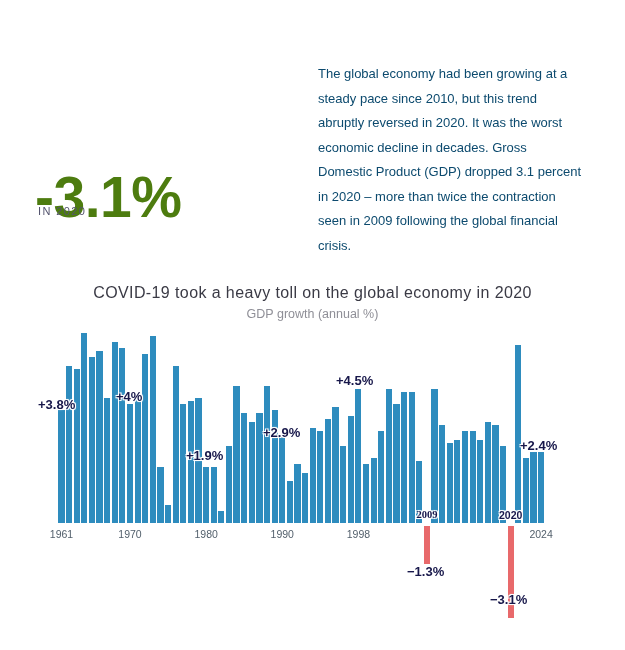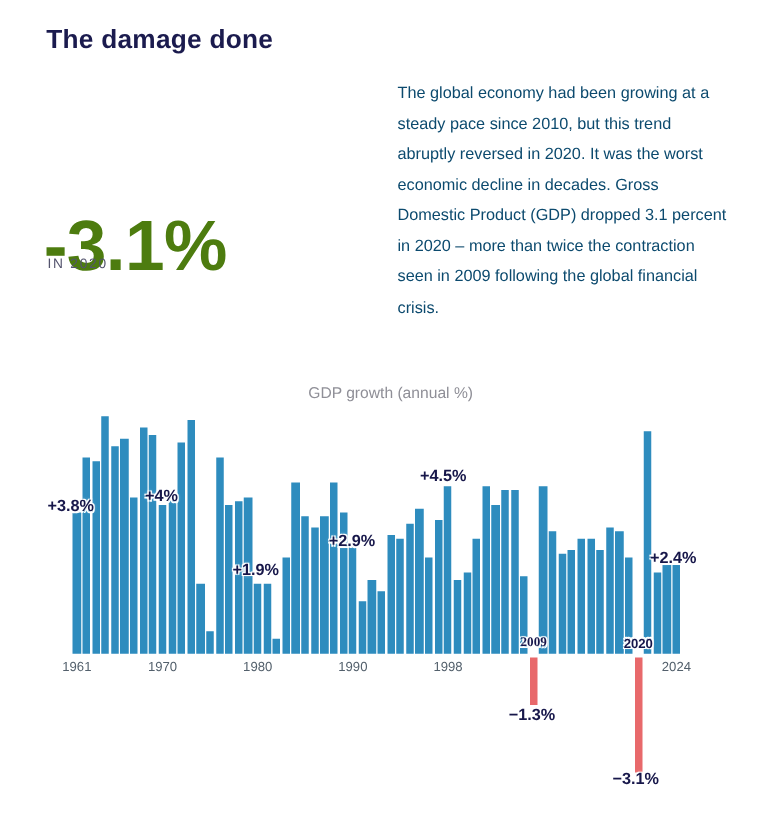--- a/index.html
+++ b/index.html
@@ -48,27 +48,27 @@
   .ann{
     position:absolute;font-size:13px;font-weight:700;color:#17174a;white-space:nowrap;z-index:4;
     text-shadow:-1px -1px 0 #fff,1px -1px 0 #fff,-1px 1px 0 #fff,1px 1px 0 #fff,0 0 3px #fff;
     text-align:right;
   }
 </style>
 </head>
 <body>
 
 <div class="page">
-  <h1 class="page-title">The damage done</h1>
 
   <div class="stat-value">-3.1%</div>
   <div class="stat-caption">IN 2020</div>
 
   <p class="lede">The global economy had been growing at a steady pace since 2010, but this trend abruptly reversed in 2020. It was the worst economic decline in decades. Gross Domestic Product (GDP) dropped 3.1 percent in 2020 – more than twice the contraction seen in 2009 following the global financial crisis.</p>
 
+  <div class="chart-title">COVID-19 took a heavy toll on the global economy in 2020</div>
   <div class="chart-subtitle">GDP growth (annual %)</div>
 
   <div class="chart" id="chart">
       <div class="bar" style="left: 58.4px; width: 6.2px; height: 112.86px; top: 410.14px; background: rgb(46, 140, 190);"></div>
       <div class="bar" style="left: 66.013px; width: 6.2px; height: 157.41px; top: 365.59px; background: rgb(46, 140, 190);"></div>
       <div class="bar" style="left: 73.626px; width: 6.2px; height: 154.44px; top: 368.56px; background: rgb(46, 140, 190);"></div>
       <div class="bar" style="left: 81.239px; width: 6.2px; height: 190.08px; top: 332.92px; background: rgb(46, 140, 190);"></div>
       <div class="bar" style="left: 88.852px; width: 6.2px; height: 166.32px; top: 356.68px; background: rgb(46, 140, 190);"></div>
       <div class="bar" style="left: 96.465px; width: 6.2px; height: 172.26px; top: 350.74px; background: rgb(46, 140, 190);"></div>
       <div class="bar" style="left: 104.078px; width: 6.2px; height: 124.74px; top: 398.26px; background: rgb(46, 140, 190);"></div>
@@ -137,15 +137,15 @@
       <div class="tick em" style="left: 426.924px; top: 509px; font-family: Liberation Serif, serif;">2009</div>
       <div class="tick em" style="left: 510.667px; top: 509px;">2020</div>
       <div class="tick" style="left: 541.119px; top: 528px;">2024</div>
       <div class="ann" style="left: 38px; top: 397px;">+3.8%</div>
       <div class="ann" style="left: 116px; top: 389px;">+4%</div>
       <div class="ann" style="left: 186px; top: 448px;">+1.9%</div>
       <div class="ann" style="left: 263px; top: 425px;">+2.9%</div>
       <div class="ann" style="left: 336px; top: 373px;">+4.5%</div>
       <div class="ann" style="left: 520px; top: 438px;">+2.4%</div>
       <div class="ann" style="left: 407px; top: 564px;">−1.3%</div>
-      <div class="ann" style="left: 490px; top: 592px; margin-top: 23px;">−3.1%</div>
+      <div class="ann" style="left: 490px; top: 592px;">−3.1%</div>
     </div>
 </div>
 
 </body></html>

